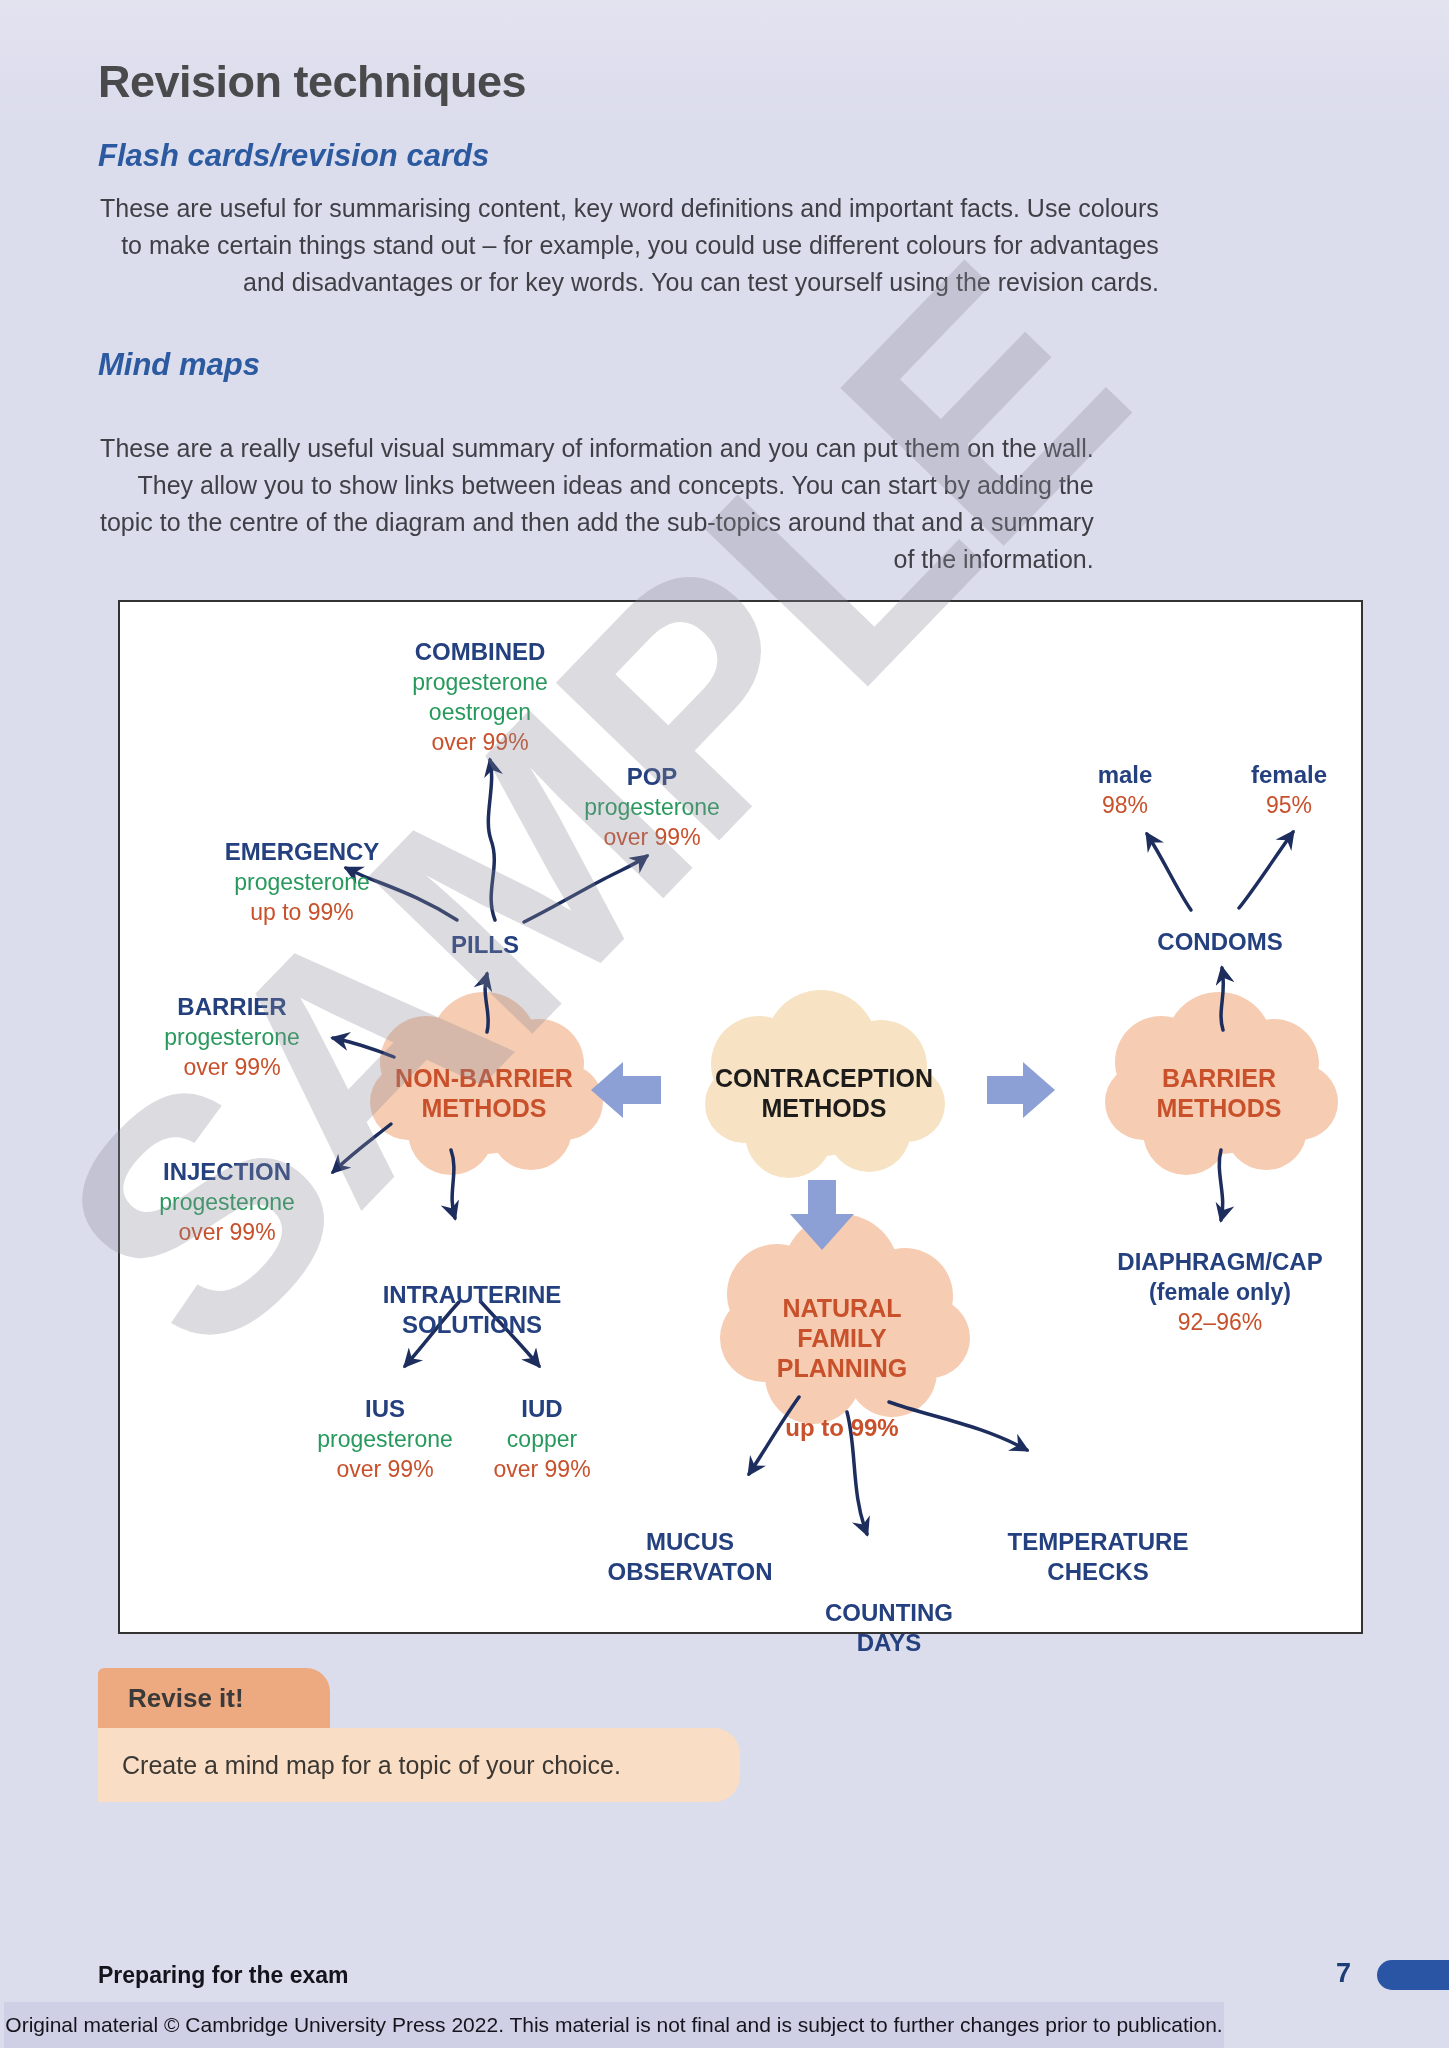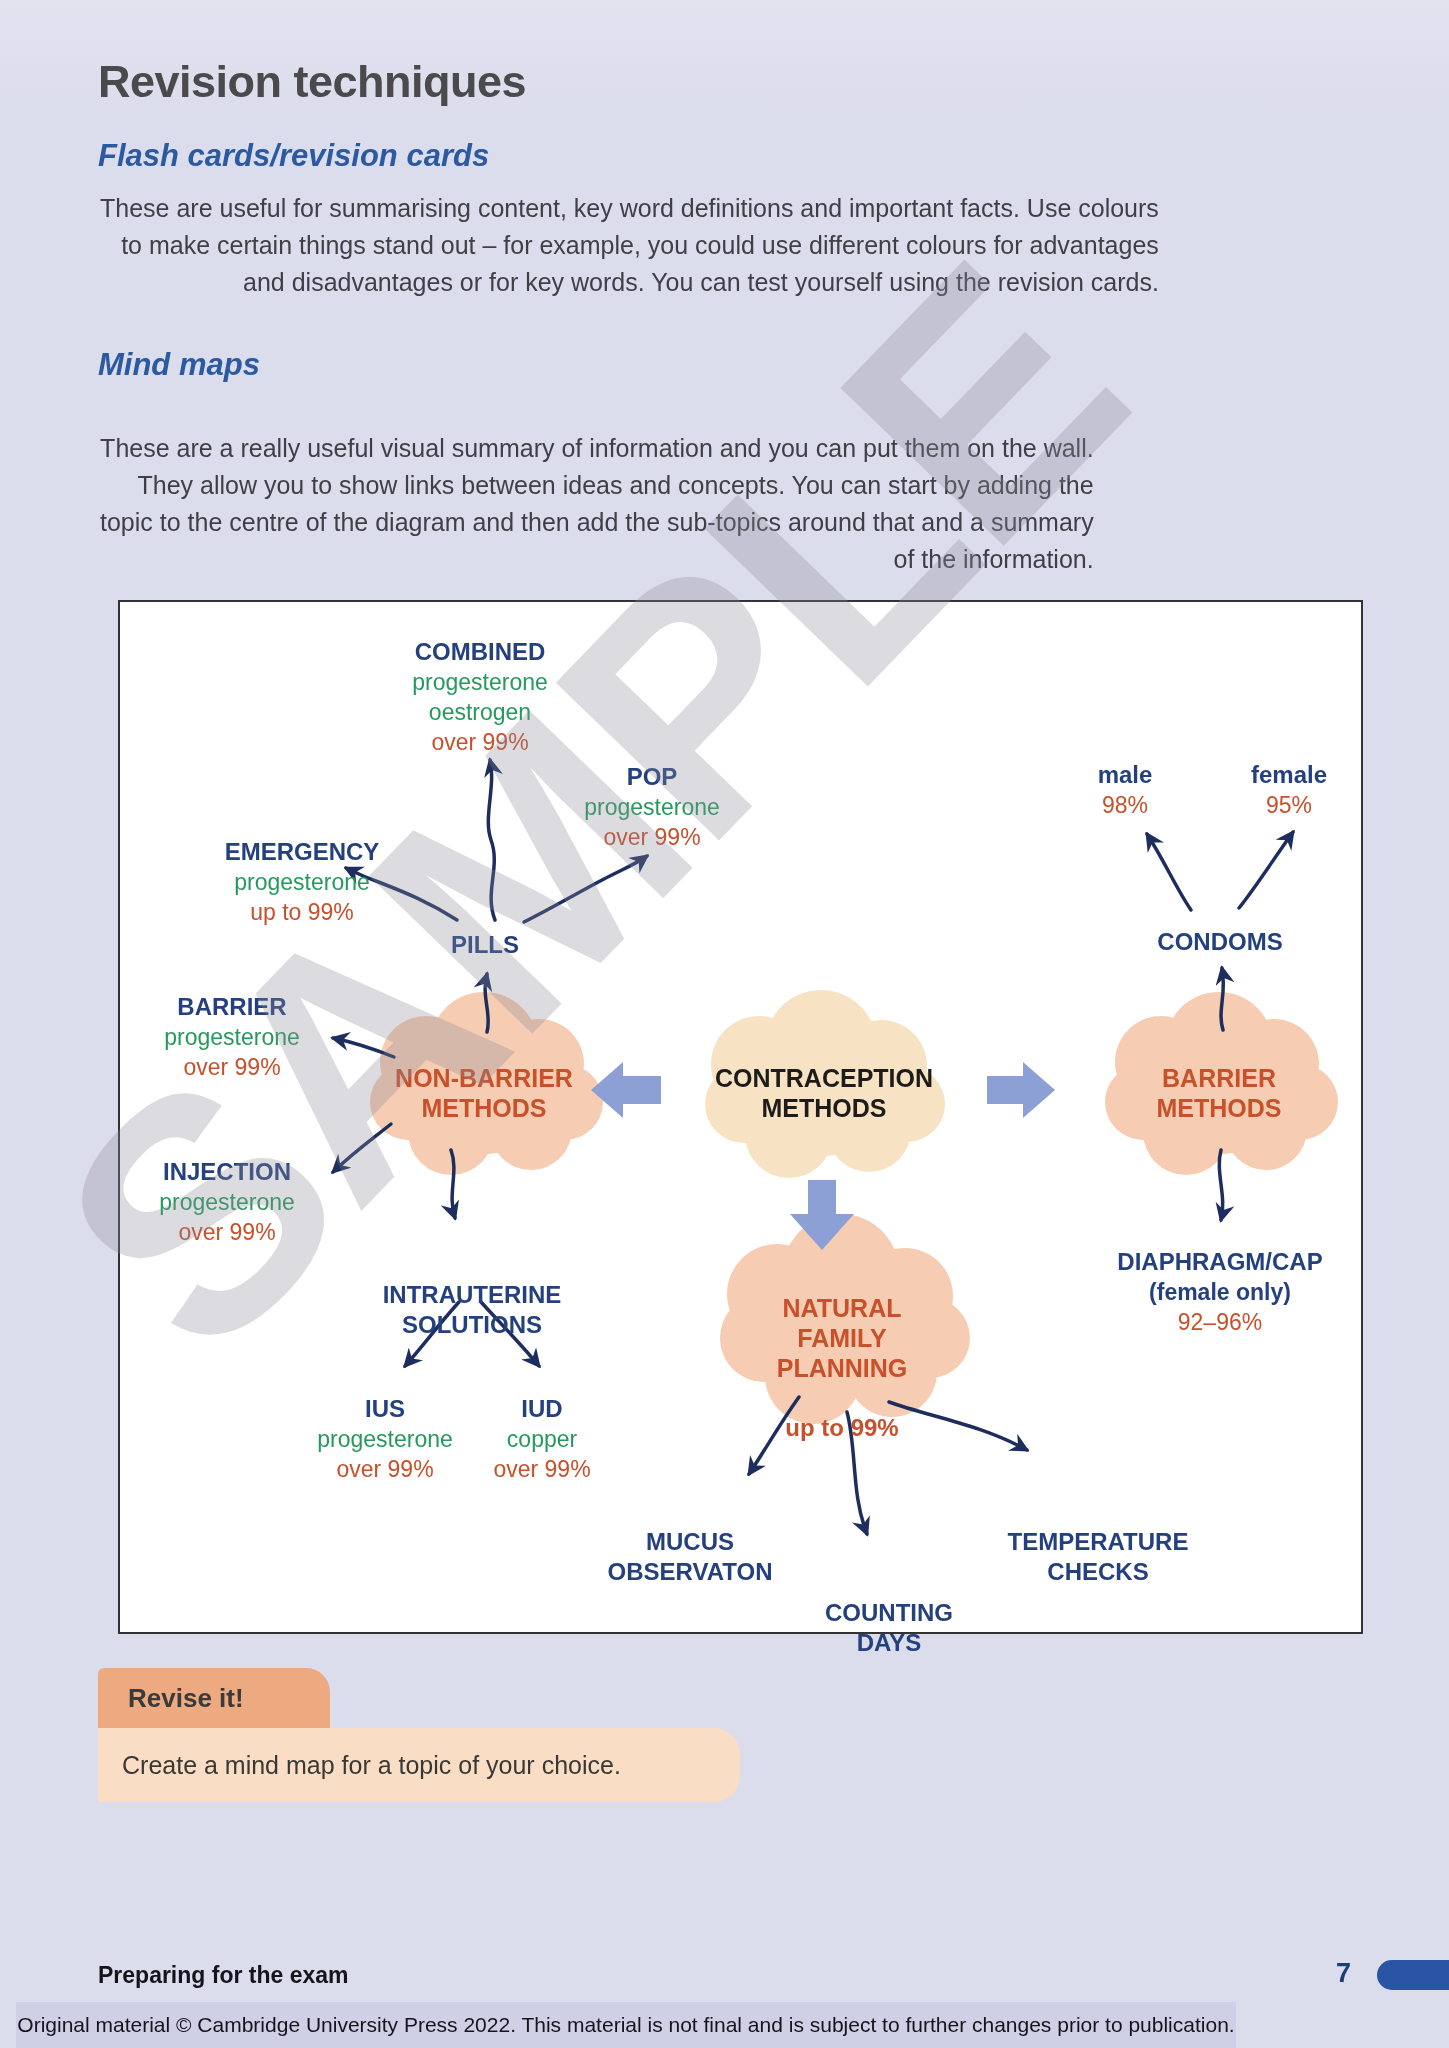--- a/index.html
+++ b/index.html
@@ -42,21 +42,21 @@
   .revise-body{position:absolute;left:98px;top:1728px;width:642px;height:74px;
                background:var(--revise-bg,#f9ddc5);border-radius:0 26px 26px 0;
                font-size:25px;color:#3b3833;line-height:74px;padding-left:24px;
                box-sizing:border-box;}
 
   .footer-left{position:absolute;left:98px;top:1962px;font-size:23px;font-weight:bold;color:#14141c;}
   .page-num{position:absolute;left:1336px;top:1958px;font-size:27px;font-weight:bold;
             color:#1c3e76;}
   .page-pill{position:absolute;left:1377px;top:1960px;width:72px;height:30px;
              background:var(--footer-pill-blue,#2a54a4);border-radius:15px 0 0 15px;}
-  .disclaimer{position:absolute;left:16px;top:2002px;width:1220px;height:46px;
+  .disclaimer{position:absolute;left:4px;top:2002px;width:1220px;height:46px;
               background:var(--disclaimer-bg,#cfd0e6);font-size:21px;color:#14141c;
               line-height:46px;text-align:center;}
 </style>
 </head>
 <body>
 
 <div class="page">
 
   <div class="h1">Revision techniques</div>
   <div class="h2 h2a">Flash cards/revision cards</div>

